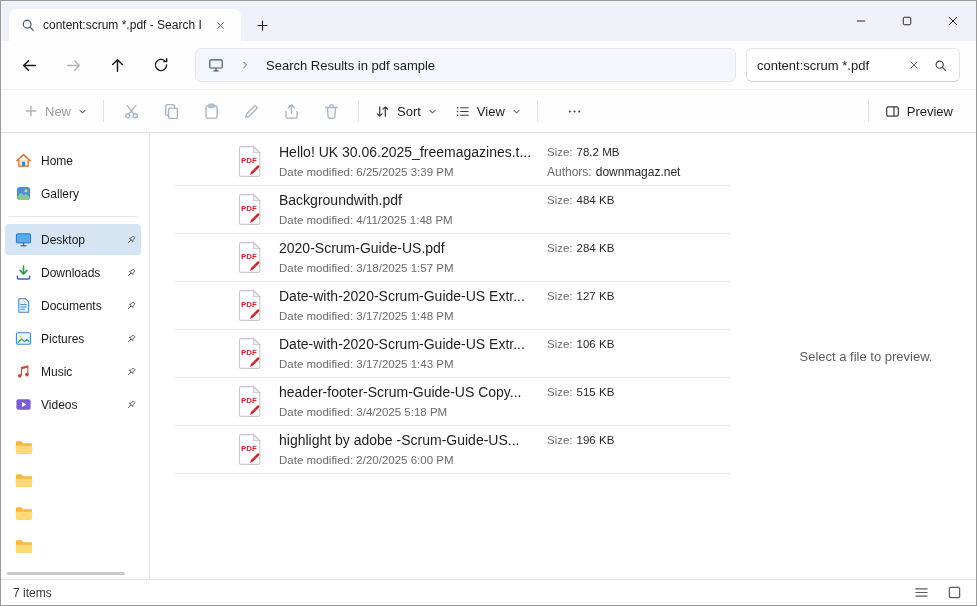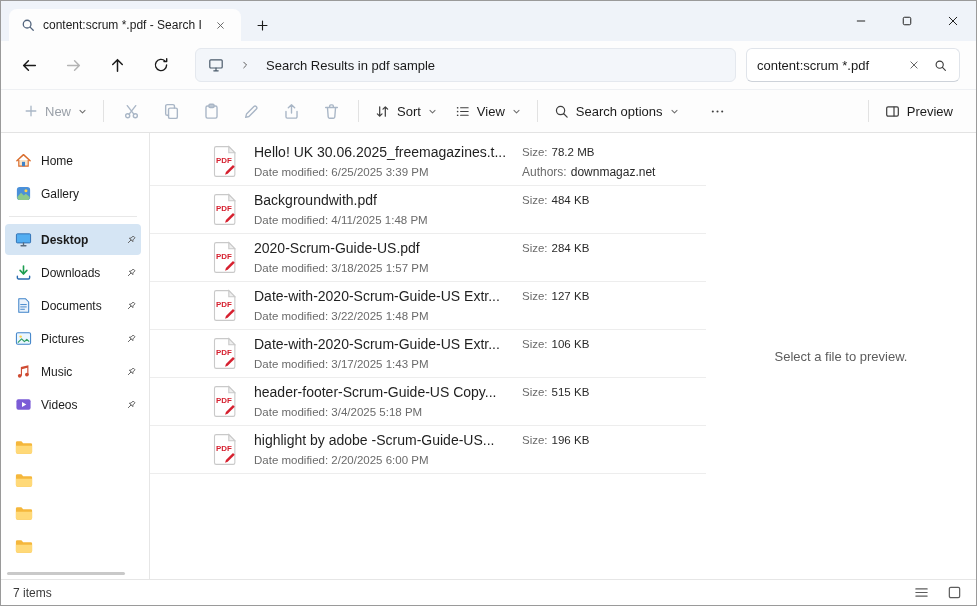--- a/index.html
+++ b/index.html
@@ -36,26 +36,26 @@
       display:flex;align-items:center;padding:8px 14px;flex:0 0 auto;}
   .tb-btn{display:flex;align-items:center;gap:7px;height:34px;padding:0 9px;border-radius:4px;font-size:13px;color:#1b1b1b;}
   .tb-btn .tb-ic{display:grid;place-items:center;color:#3f3f3f;}
   .tb-btn.disabled{color:#9aa0a8;}
   .tb-btn.disabled .tb-ic{color:#a9b6c6;}
   .tb-icon-btn{width:40px;height:34px;display:grid;place-items:center;border-radius:4px;color:#a9b6c6;}
   .tb-sep{width:1px;height:22px;background:#e2e2e2;margin:0 7px;flex:0 0 auto;}
   .chev{color:#6d6d6d;display:grid;place-items:center;}
   .tb-right{margin-left:auto;display:flex;align-items:center;}
   
-  .body{flex:1;display:flex;min-height:0;background:#fff;}
+  .body{flex:1;display:flex;min-height:0;background:#fff;gap:25px;}
   .sidebar{width:149px;flex:0 0 auto;border-right:1px solid #e6e6e6;padding:12px 8px 0 4px;position:relative;}
   .side-item{display:flex;align-items:center;gap:9px;height:31px;padding:0 4px 0 10px;border-radius:4px;
       font-size:12px;color:#1b1b1b;margin-bottom:2px;}
   .side-item .label{flex:1;white-space:nowrap;overflow:hidden;}
-  .side-item.selected{background:#d5e5f4;font-weight:bold;}
+  .side-item.selected{background:#d5e5f4;}
   .side-item .pin{color:#5c5c5c;display:grid;place-items:center;}
   .side-sep{height:1px;background:#e8e8e8;margin:7px 4px;}
   .side-folders{margin-top:12px;}
   .side-hscroll{position:absolute;bottom:4px;left:6px;width:118px;height:3px;background:#c9c9c9;border-radius:2px;}
   
   .filelist{width:556px;flex:0 0 auto;padding-top:5px;overflow:hidden;}
   .file-row{display:flex;align-items:center;height:48px;padding:0 10px 0 60px;border-bottom:1px solid #ededed;}
   .pdf-icon{width:30px;flex:0 0 auto;margin-right:14px;display:grid;place-items:center;}
   .file-main{width:268px;flex:0 0 auto;}
   .file-name{font-size:14px;color:#1f1f1f;line-height:17px;white-space:nowrap;overflow:hidden;}
@@ -245,34 +245,20 @@
           </svg>
       </span>
       <span>View</span>
       <span class="chev">
         <svg width="9" height="9" viewBox="0 0 16 16" fill="none" stroke="currentColor" stroke-width="1.8" stroke-linecap="round" stroke-linejoin="round">
             <path d="M3.5 6L8 10.5 12.5 6"></path>
           </svg>
       </span>
     </span>
     <span class="tb-sep"></span>
-    <span class="tb-btn">
-      <span class="tb-ic">
-        <svg width="15" height="15" viewBox="0 0 16 16" fill="none" stroke="currentColor" stroke-width="1.3" stroke-linecap="round">
-            <circle cx="7" cy="7" r="4.4"></circle>
-            <path d="M10.4 10.4L14 14"></path>
-          </svg>
-      </span>
-      <span>Search options</span>
-      <span class="chev">
-        <svg width="9" height="9" viewBox="0 0 16 16" fill="none" stroke="currentColor" stroke-width="1.8" stroke-linecap="round" stroke-linejoin="round">
-            <path d="M3.5 6L8 10.5 12.5 6"></path>
-          </svg>
-      </span>
-    </span>
     <span class="tb-icon-btn" style="color:#3f3f3f;margin-left:10px;">
       <svg width="15" height="15" viewBox="0 0 16 16" fill="currentColor">
           <circle cx="3" cy="8" r="1.1"></circle>
           <circle cx="8" cy="8" r="1.1"></circle>
           <circle cx="13" cy="8" r="1.1"></circle>
         </svg>
     </span>
     <div class="tb-right">
       <span class="tb-sep"></span>
       <span class="tb-btn">
@@ -516,21 +502,21 @@
     <span class="pdf-icon">
       <svg width="27" height="33" viewBox="0 0 24 30">
         <path d="M3.5 1.5H15l5.5 5.5V27a1.5 1.5 0 0 1-1.5 1.5H3.5A1.5 1.5 0 0 1 2 27V3a1.5 1.5 0 0 1 1.5-1.5z" fill="#ffffff" stroke="#c9c9c9"></path>
         <path d="M15 1.5l5.5 5.5H15z" fill="#efefef" stroke="#c9c9c9"></path>
         <text x="3.4" y="16.5" font-size="7.2" font-weight="bold" fill="#d6202f" font-family="Liberation Sans, sans-serif">PDF</text>
         <path d="M12.4 24.6l6.4-6.4 1.6 1.6-6.4 6.4-2.4.8z" fill="#d6202f"></path>
       </svg>
     </span>
     <div class="file-main">
       <div class="file-name">Date-with-2020-Scrum-Guide-US Extr...</div>
-      <div class="file-date">Date modified: 3/22/2025 1:48 PM</div>
+      <div class="file-date">Date modified: 3/17/2025 1:48 PM</div>
     </div>
     <div class="file-meta">
       <div class="line1"><span class="meta-label">Size:</span><span class="meta-value">127 KB</span></div>
       <div class="line2"></div>
     </div>
   </div>
 
   <div class="file-row">
     <span class="pdf-icon">
       <svg width="27" height="33" viewBox="0 0 24 30">

